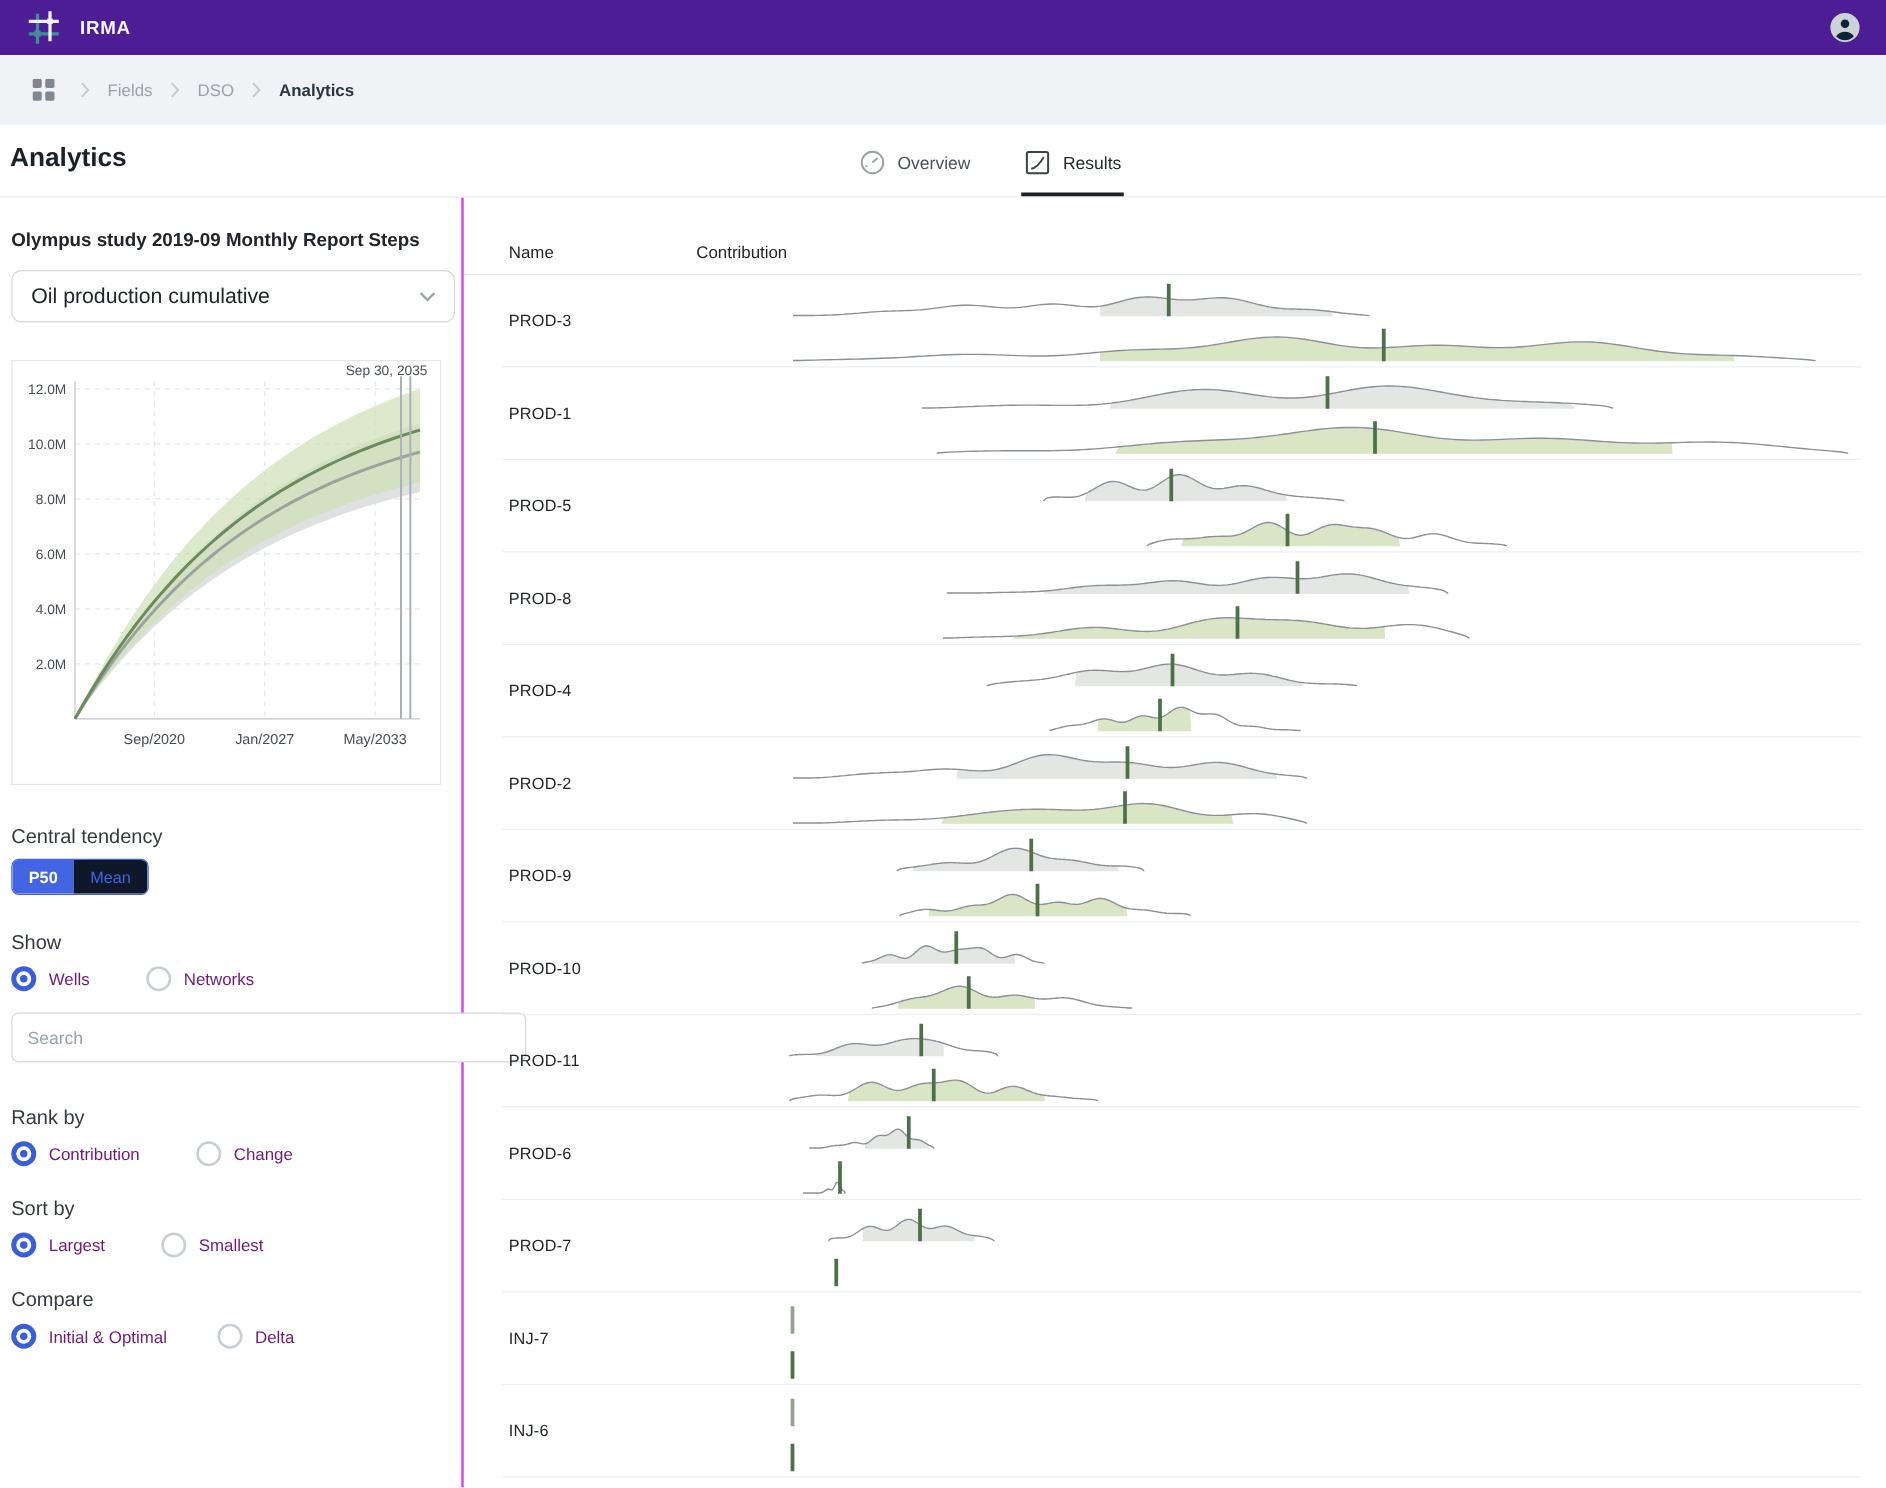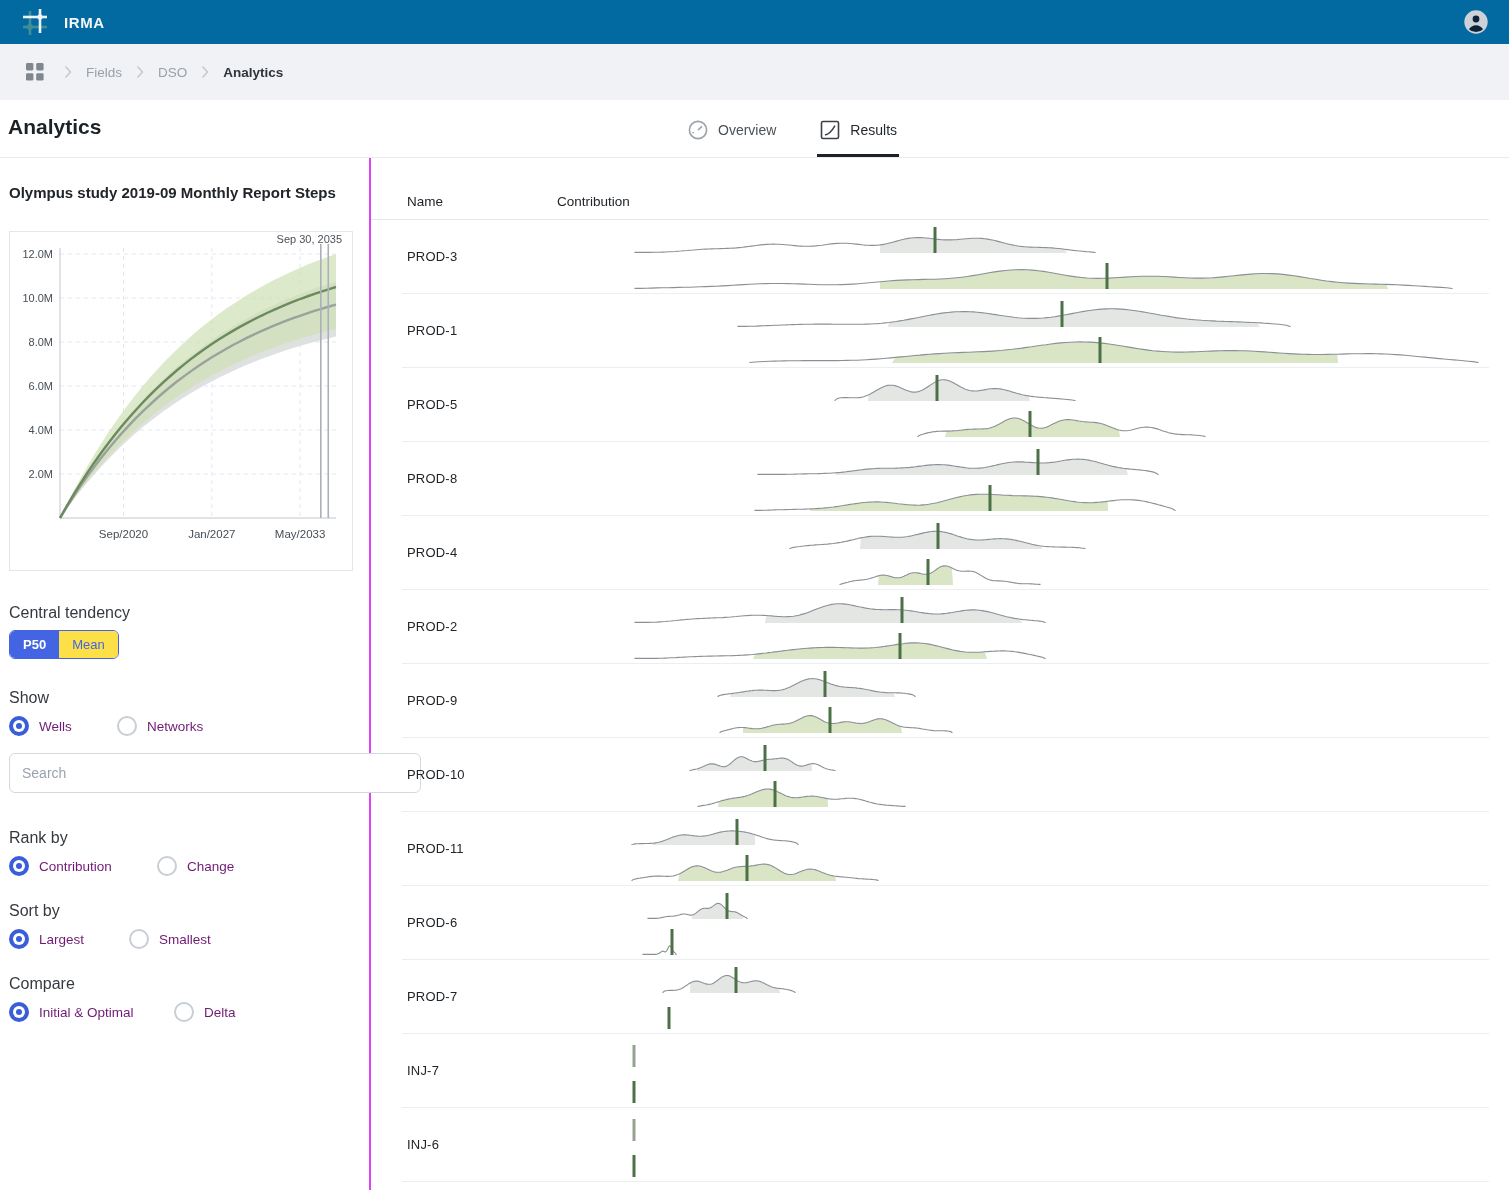--- a/index.html
+++ b/index.html
@@ -1,19 +1,19 @@
 <!DOCTYPE html>
 <html><head>
 <meta charset="utf-8">
 <style>
   * { box-sizing: border-box; margin: 0; padding: 0; }
   html,body { width:1509px; height:1190px; background:#ffffff; font-family:"Liberation Sans",sans-serif; overflow:hidden; }
 
   
-  .navbar { height:44px; background:#0369a1; display:flex; align-items:center; padding:0 20px; }
+  .navbar { height:44px; background:#4c1d95; display:flex; align-items:center; padding:0 20px; }
   .navbar .logo { width:30px; height:30px; margin-right:14px; }
   .navbar .brand { color:#f4f6f8; font-size:15px; font-weight:bold; letter-spacing:.6px; }
   .navbar .spacer { flex:1; }
   .user-btn { width:26px; height:26px; cursor:pointer; }
 
   
   .crumbbar { height:56px; background:#f0f2f5; display:flex; align-items:center; padding:0 26px; }
   .crumbbar .gridicon { width:18px; height:18px; margin-right:20px; }
   .crumb { font-size:13.5px; color:#9aa1a9; margin:0 14px; }
   .crumb.active { color:#2f353c; font-weight:600; }
@@ -32,21 +32,21 @@
   main { flex:1; padding:0 0 0 0; }
 
   
   .study-title { margin-top:26px; font-size:15px; font-weight:700; color:#212529; }
   .metric-select { margin-top:15px; height:42px; border:1px solid #d2d7dd; border-radius:8px; display:flex; align-items:center; justify-content:space-between; padding:0 14px 0 15px; cursor:pointer; background:#fff; }
   .metric-select .val { font-size:17px; color:#212529; }
   .chart-card { margin-top:30px; width:344px; height:340px; border:1px solid #e4e7ea; background:#fff; }
   .sec-label { font-size:16px; color:#343a40; }
   .mt-lg { margin-top:32px; }
   .toggle { margin-top:8px; display:inline-flex; border:1px solid #4365e4; border-radius:6px; overflow:hidden; }
-  .toggle .opt { font-size:13px; padding:6px 13px; cursor:pointer; background:#fde047; color:#4365e4; }
+  .toggle .opt { font-size:13px; padding:6px 13px; cursor:pointer; background:#0f172a; color:#4365e4; }
   .toggle .opt.sel { background:#4365e4; color:#fff; font-weight:600; }
   .radio-row { margin-top:9px; display:flex; align-items:center; }
   .radio { width:20px; height:20px; border-radius:50%; border:2px solid #c7ced5; background:#fff; position:relative; cursor:pointer; flex-shrink:0; }
   .radio.sel { border:none; background:#3a5ed9; }
   .radio.sel::before { content:""; position:absolute; left:4px; top:4px; width:12px; height:12px; background:#fff; border-radius:50%; }
   .radio.sel::after { content:""; position:absolute; left:7px; top:7px; width:6px; height:6px; background:#3a5ed9; border-radius:50%; }
   .radio-label { font-size:13.5px; color:#701a75; margin-left:10px; }
   .w1-65 { min-width:65px; } .w1-105 { min-width:105px; } .w1-77 { min-width:77px; } .w1-122 { min-width:122px; }
   .gap2 { margin-left:13px; }
   .search-input { margin-top:17px; width:412px; height:40px; border:1px solid #d4d9de; border-radius:6px; padding:0 12px; font-size:14px; color:#343a40; font-family:"Liberation Sans",sans-serif; }
@@ -128,20 +128,26 @@
       <span>Results</span>
     </div>
   </div>
 </div>
 
 <div class="layout">
 
   <aside>
     <div class="study-title">Olympus study 2019-09 Monthly Report Steps</div>
 
+    <div class="metric-select">
+      <span class="val">Oil production cumulative</span>
+      <svg width="14" height="9" viewBox="0 0 14 9">
+        <polyline points="1.5,1.5 7,7 12.5,1.5" fill="none" stroke="#9aa1a9" stroke-width="1.8"></polyline>
+      </svg>
+    </div>
 
     <div class="chart-card">
       <svg id="minichart" class="minichart" width="342" height="338" viewBox="0 0 342 338">
           <line x1="50" x2="326" y1="242" y2="242" stroke="#e2e7f2" stroke-dasharray="4 4"></line>
           <text x="43" y="246" text-anchor="end" font-size="11" fill="#464d55">2.0M</text>
           <line x1="50" x2="326" y1="198" y2="198" stroke="#e2e7f2" stroke-dasharray="4 4"></line>
           <text x="43" y="202" text-anchor="end" font-size="11" fill="#464d55">4.0M</text>
           <line x1="50" x2="326" y1="154" y2="154" stroke="#e2e7f2" stroke-dasharray="4 4"></line>
           <text x="43" y="158" text-anchor="end" font-size="11" fill="#464d55">6.0M</text>
           <line x1="50" x2="326" y1="110" y2="110" stroke="#e2e7f2" stroke-dasharray="4 4"></line>

